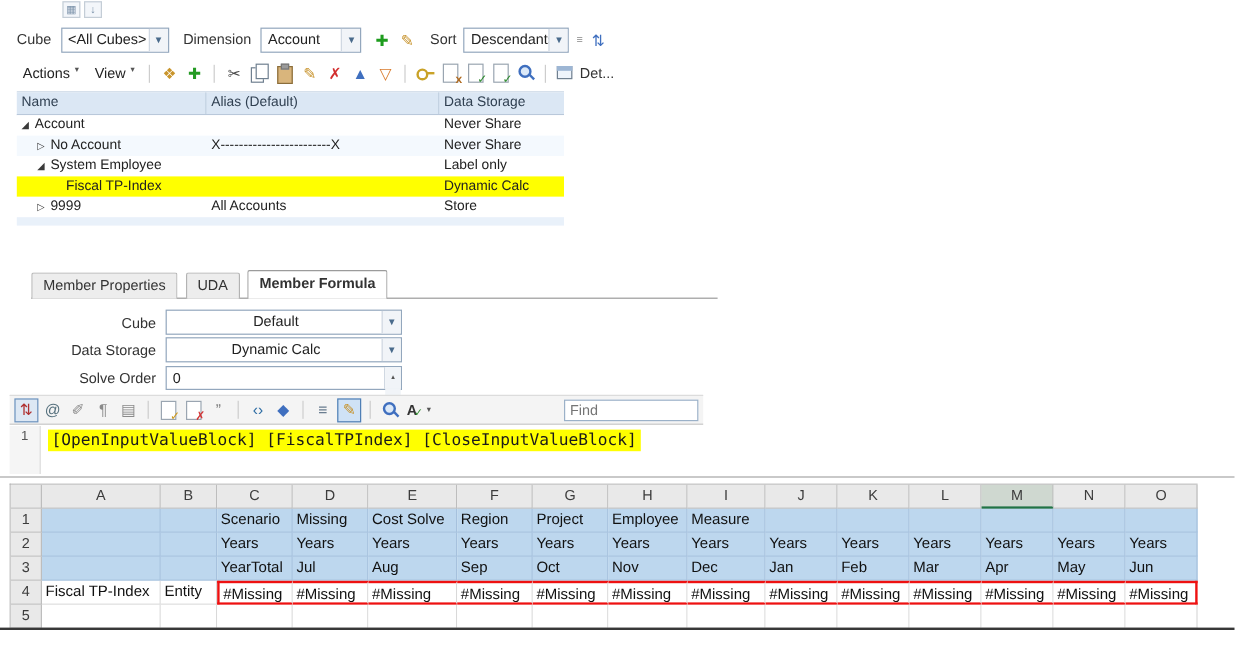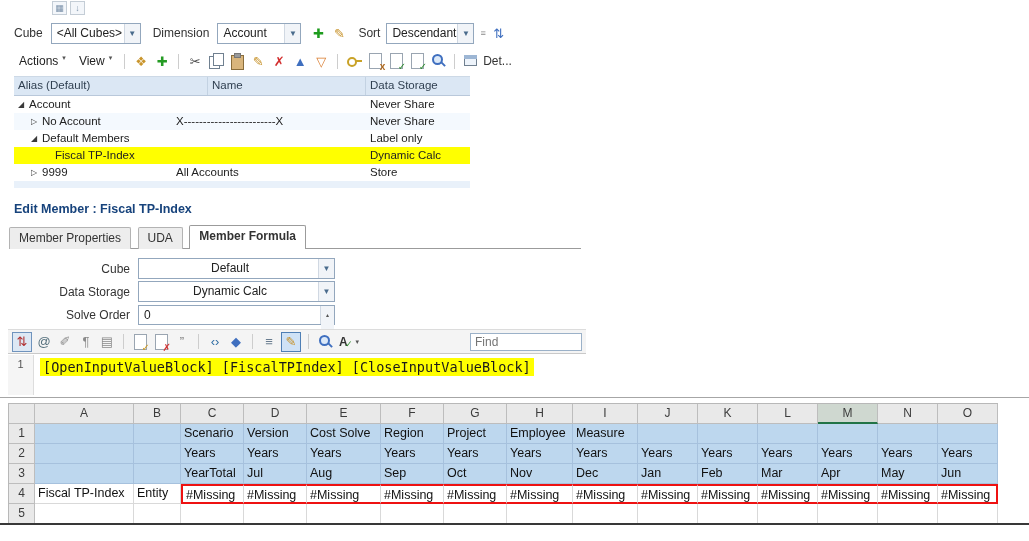--- a/index.html
+++ b/index.html
@@ -55,21 +55,21 @@
   .tc{box-sizing:border-box;overflow:hidden;white-space:nowrap;}
   .tname{width:158px;display:flex;align-items:center;padding-left:4px;}
   .talias{width:194px;padding-left:4px;}
   .tstore{width:104px;padding-left:4px;}
   .tri{width:11px;font-size:8px;color:#3a3a3a;display:inline-block;flex:0 0 auto;}
   .tindent{display:inline-block;height:1px;flex:0 0 auto;}
   .tree-strip{height:7px;background:#e9f1fa;}
 
   
   .h-edit{position:absolute;left:14px;top:202px;font-size:12.5px;font-weight:bold;color:#17437c;}
-  .tabbar{position:absolute;left:9px;top:224px;width:572px;height:25px;border-bottom:1px solid #9b9b9b;box-sizing:border-box;}
+  .tabbar{position:absolute;left:26px;top:224px;width:572px;height:25px;border-bottom:1px solid #9b9b9b;box-sizing:border-box;}
   .tab{display:inline-block;height:21px;line-height:21px;padding:0 9px;margin-right:2px;border:1px solid #b3b3b3;
        border-bottom:none;border-radius:2px 2px 0 0;background:#ededed;font-size:12px;position:relative;top:3px;color:#333;}
   .tab.active{background:#fff;font-weight:bold;top:1px;height:23px;border-color:#9b9b9b;}
 
   .form{position:absolute;left:8px;top:257px;}
   .frow{height:23px;display:flex;align-items:center;}
   .flabel{width:122px;text-align:right;font-size:12px;color:#333;margin-right:8px;flex:0 0 auto;}
   .fcombo{width:197px;text-align:center;}
   .spin{position:relative;width:197px;height:20px;border:1px solid #93a7bd;box-sizing:border-box;font-size:12px;
         line-height:18px;padding-left:5px;background:#fff;}
@@ -170,22 +170,22 @@
         </span>
         <span class="ic mimag"></span>
         <span class="sep"></span>
       </span>
     <span class="ic miwin"></span>
     <span class="lbl">Det...</span>
   </div>
 
   <div class="tree">
     <div class="thead">
+      <div class="th th1">Name</div>
       <div class="th th2">Alias (Default)</div>
-      <div class="th th1">Name</div>
       <div class="th th3">Data Storage</div>
     </div>
     <div id="treerows">
         <div class="trow">
           <div class="tc tname">
             <span class="tindent" style="width: 0px;"></span>
             <span class="tri">◢</span>
             <span>Account</span>
           </div>
           <div class="tc talias"></div>
@@ -197,21 +197,21 @@
             <span class="tri">▷</span>
             <span>No Account</span>
           </div>
           <div class="tc talias">X------------------------X</div>
           <div class="tc tstore">Never Share</div>
         </div>
         <div class="trow">
           <div class="tc tname">
             <span class="tindent" style="width: 13px;"></span>
             <span class="tri">◢</span>
-            <span>Default Members</span>
+            <span>System Employee</span>
           </div>
           <div class="tc talias"></div>
           <div class="tc tstore">Label only</div>
         </div>
         <div class="trow hl">
           <div class="tc tname">
             <span class="tindent" style="width: 26px;"></span>
             <span class="tri"></span>
             <span>Fiscal TP-Index</span>
           </div>
@@ -224,21 +224,20 @@
             <span class="tri">▷</span>
             <span>9999</span>
           </div>
           <div class="tc talias">All Accounts</div>
           <div class="tc tstore">Store</div>
         </div>
       </div>
     <div class="tree-strip"></div>
   </div>
 
-  <div class="h-edit">Edit Member : Fiscal TP-Index</div>
 
   <div class="tabbar">
     <span class="tab">Member Properties</span>
     <span class="tab">UDA</span>
     <span class="tab active">Member Formula</span>
   </div>
 
   <div class="form">
     <div class="frow">
       <span class="flabel">Cube</span>
@@ -320,21 +319,21 @@
         <div class="hd" style="width: 60px;">L</div>
         <div class="hd sel" style="width: 60px;">M</div>
         <div class="hd" style="width: 60px;">N</div>
         <div class="hd" style="width: 60px;">O</div>
       </div>
       <div class="srow">
         <div class="hd" style="width: 26px;">1</div>
         <div class="cell blue" style="width: 99px;"></div>
         <div class="cell blue" style="width: 47px;"></div>
         <div class="cell blue" style="width: 63px;">Scenario</div>
-        <div class="cell blue" style="width: 63px;">Version</div>
+        <div class="cell blue" style="width: 63px;">Missing</div>
         <div class="cell blue" style="width: 74px;">Cost Solve</div>
         <div class="cell blue" style="width: 63px;">Region</div>
         <div class="cell blue" style="width: 63px;">Project</div>
         <div class="cell blue" style="width: 66px;">Employee</div>
         <div class="cell blue" style="width: 65px;">Measure</div>
         <div class="cell blue" style="width: 60px;"></div>
         <div class="cell blue" style="width: 60px;"></div>
         <div class="cell blue" style="width: 60px;"></div>
         <div class="cell blue" style="width: 60px;"></div>
         <div class="cell blue" style="width: 60px;"></div>

